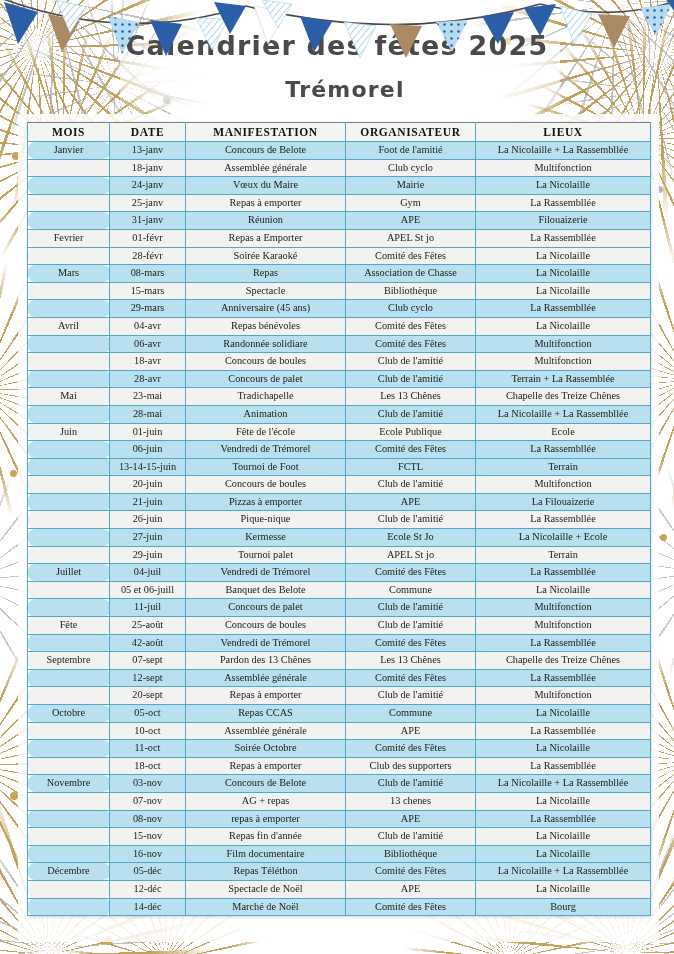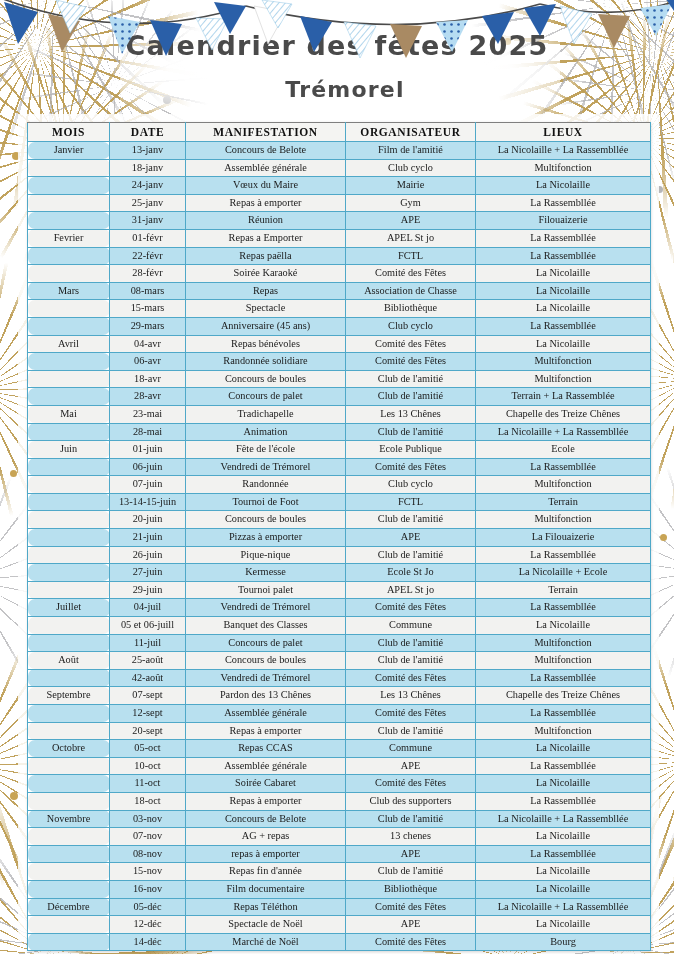--- a/index.html
+++ b/index.html
@@ -259,21 +259,21 @@
           <th>MANIFESTATION</th>
           <th>ORGANISATEUR</th>
           <th>LIEUX</th>
         </tr>
       </thead>
       <tbody id="cal-body">
           <tr class="rb">
             <td class="month">Janvier</td>
             <td>13-janv</td>
             <td>Concours de Belote</td>
-            <td>Film de l'amitié</td>
+            <td>Foot de l'amitié</td>
             <td>La Nicolaille + La Rassembllée</td>
           </tr>
           <tr class="rw">
             <td class="month"></td>
             <td>18-janv</td>
             <td>Assemblée générale</td>
             <td>Club cyclo</td>
             <td>Multifonction</td>
           </tr>
           <tr class="rb">
@@ -295,27 +295,20 @@
             <td>31-janv</td>
             <td>Réunion</td>
             <td>APE</td>
             <td>Filouaizerie</td>
           </tr>
           <tr class="rw">
             <td class="month">Fevrier</td>
             <td>01-févr</td>
             <td>Repas a Emporter</td>
             <td>APEL St jo</td>
-            <td>La Rassembllée</td>
-          </tr>
-          <tr class="rb">
-            <td class="month"></td>
-            <td>22-févr</td>
-            <td>Repas paëlla</td>
-            <td>FCTL</td>
             <td>La Rassembllée</td>
           </tr>
           <tr class="rw">
             <td class="month"></td>
             <td>28-févr</td>
             <td>Soirée Karaoké</td>
             <td>Comité des Fêtes</td>
             <td>La Nicolaille</td>
           </tr>
           <tr class="rb">
@@ -388,27 +381,20 @@
             <td>Ecole Publique</td>
             <td>Ecole</td>
           </tr>
           <tr class="rb">
             <td class="month"></td>
             <td>06-juin</td>
             <td>Vendredi de Trémorel</td>
             <td>Comité des Fêtes</td>
             <td>La Rassembllée</td>
           </tr>
-          <tr class="rw">
-            <td class="month"></td>
-            <td>07-juin</td>
-            <td>Randonnée</td>
-            <td>Club cyclo</td>
-            <td>Multifonction</td>
-          </tr>
           <tr class="rb">
             <td class="month"></td>
             <td>13-14-15-juin</td>
             <td>Tournoi de Foot</td>
             <td>FCTL</td>
             <td>Terrain</td>
           </tr>
           <tr class="rw">
             <td class="month"></td>
             <td>20-juin</td>
@@ -447,33 +433,33 @@
           <tr class="rb">
             <td class="month">Juillet</td>
             <td>04-juil</td>
             <td>Vendredi de Trémorel</td>
             <td>Comité des Fêtes</td>
             <td>La Rassembllée</td>
           </tr>
           <tr class="rw">
             <td class="month"></td>
             <td>05 et 06-juill</td>
-            <td>Banquet des Classes</td>
+            <td>Banquet des Belote</td>
             <td>Commune</td>
             <td>La Nicolaille</td>
           </tr>
           <tr class="rb">
             <td class="month"></td>
             <td>11-juil</td>
             <td>Concours de palet</td>
             <td>Club de l'amitié</td>
             <td>Multifonction</td>
           </tr>
           <tr class="rw">
-            <td class="month">Août</td>
+            <td class="month">Fête</td>
             <td>25-août</td>
             <td>Concours de boules</td>
             <td>Club de l'amitié</td>
             <td>Multifonction</td>
           </tr>
           <tr class="rb">
             <td class="month"></td>
             <td>42-août</td>
             <td>Vendredi de Trémorel</td>
             <td>Comité des Fêtes</td>
@@ -510,21 +496,21 @@
           <tr class="rw">
             <td class="month"></td>
             <td>10-oct</td>
             <td>Assemblée générale</td>
             <td>APE</td>
             <td>La Rassembllée</td>
           </tr>
           <tr class="rb">
             <td class="month"></td>
             <td>11-oct</td>
-            <td>Soirée Cabaret</td>
+            <td>Soirée Octobre</td>
             <td>Comité des Fêtes</td>
             <td>La Nicolaille</td>
           </tr>
           <tr class="rw">
             <td class="month"></td>
             <td>18-oct</td>
             <td>Repas à emporter</td>
             <td>Club des supporters</td>
             <td>La Rassembllée</td>
           </tr>

